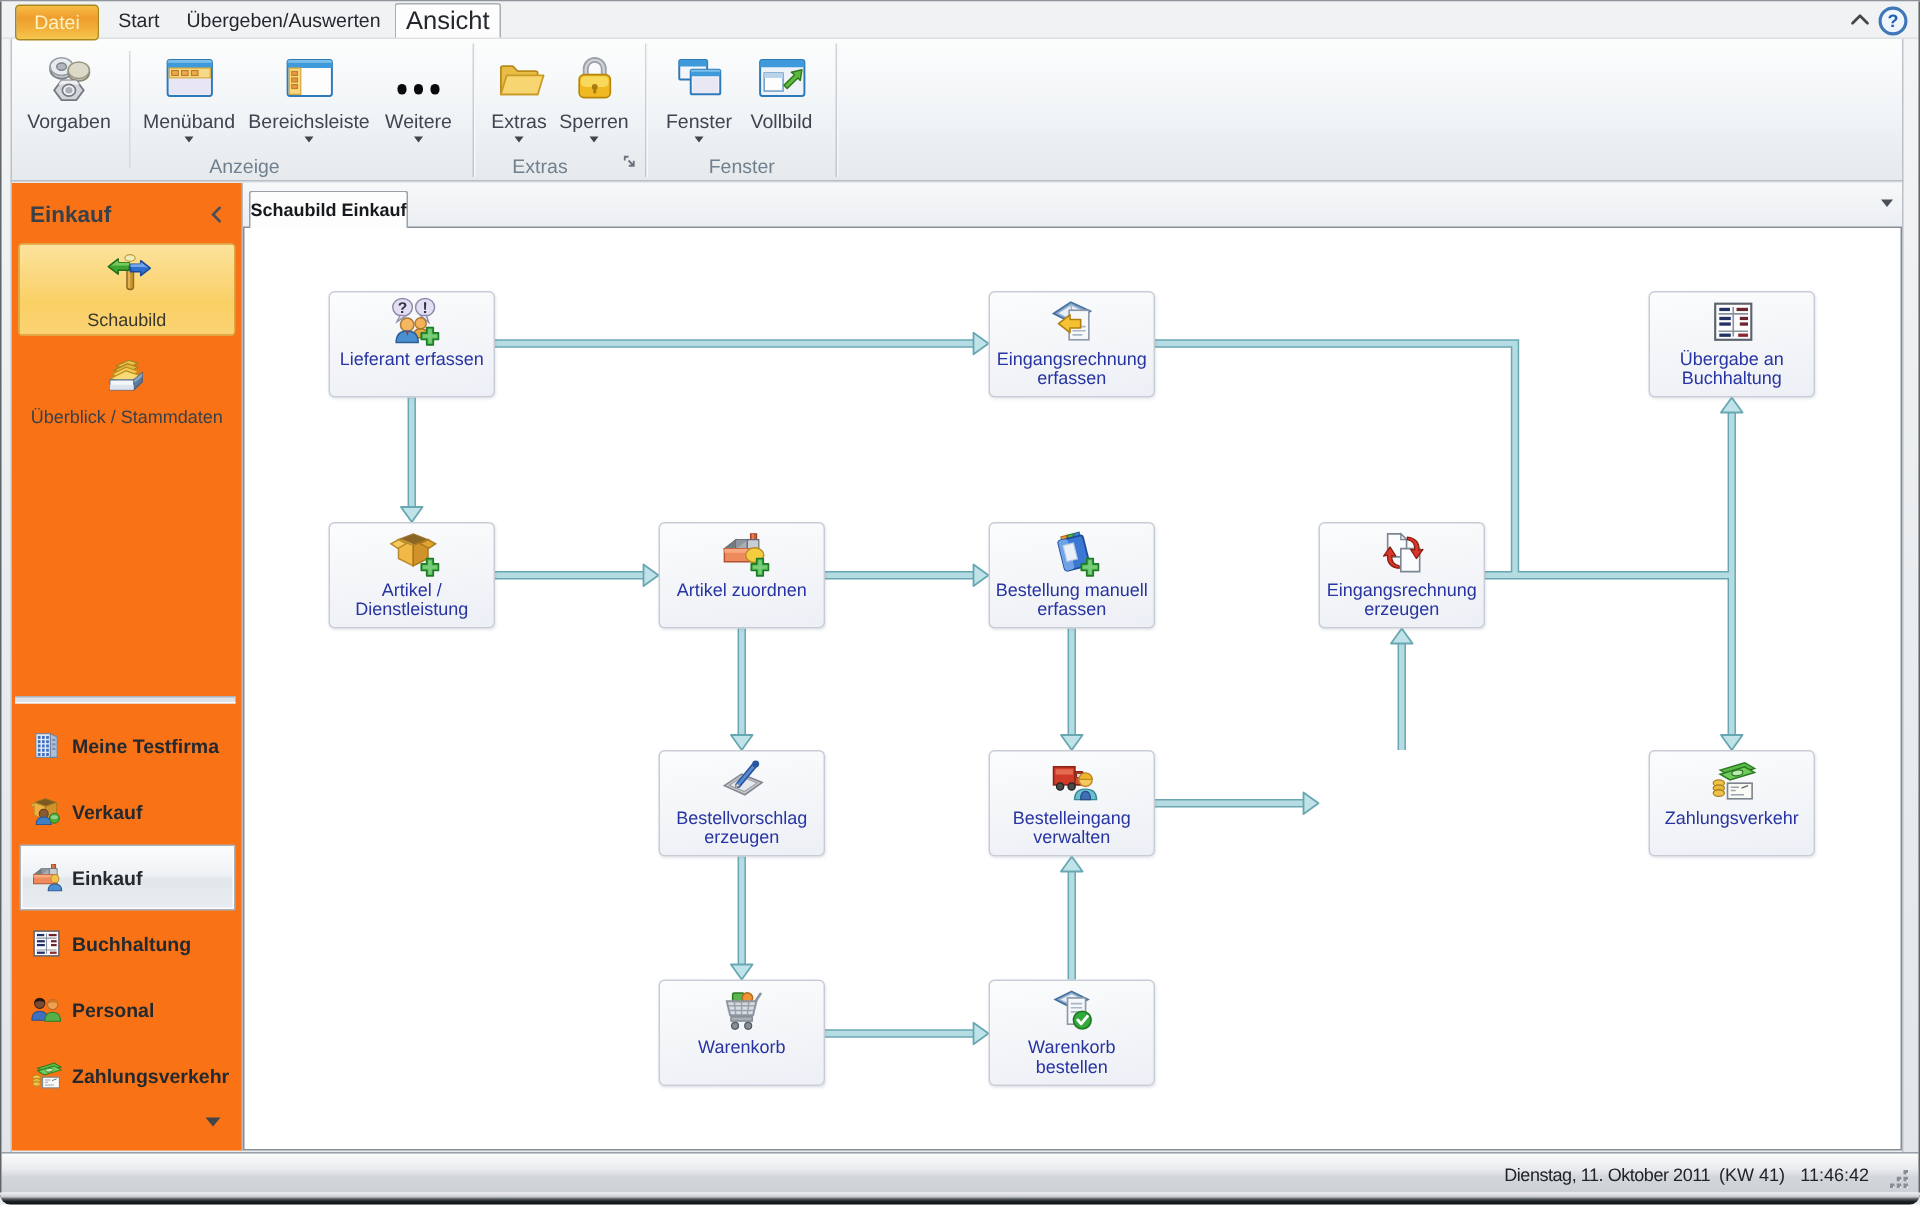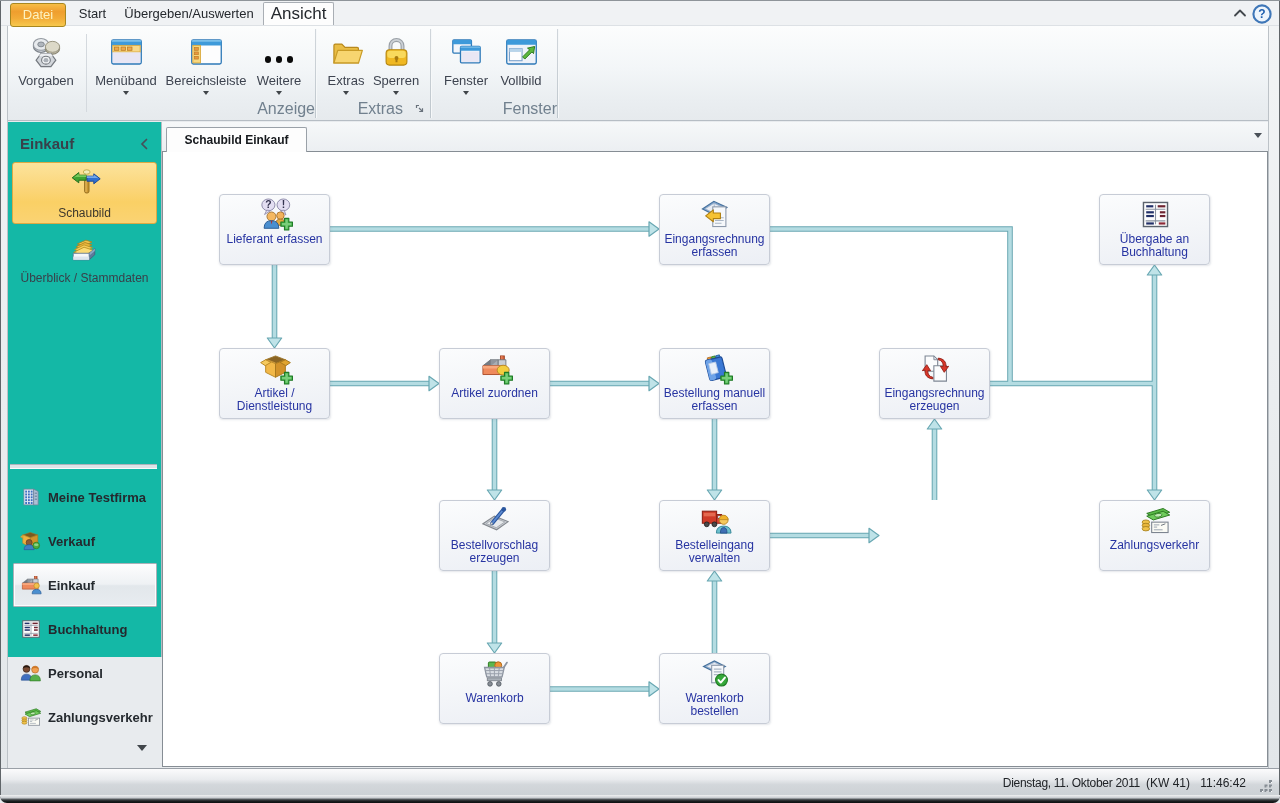--- a/index.html
+++ b/index.html
@@ -25,45 +25,45 @@
 #ribbon { left:1px; top:25px; width:1278px; height:96px; background:linear-gradient(#fcfdfd,#f3f6f8 45%,#eaeef1 78%,#e6eaed); border-bottom:1px solid #b6bdc4; border-top:1px solid #dde1e5; }
 .rgroup { position:absolute; top:0; height:95px; }
 .gsep { position:absolute; top:3px; height:89px; width:2px; background:linear-gradient(#d0d6db,#bfc7cd); border-right:1px solid #f6f8f9; }
 .insep { position:absolute; top:8px; height:78px; width:1px; background:#d4d9de; }
 .rbtn { position:absolute; top:0; width:0; height:95px; }
 .ric { position:absolute; left:-17.5px; top:9px; width:35px; height:35px; }
 .rlb { position:absolute; left:-60px; top:47px; width:120px; text-align:center; font-size:13px; color:#3e4450; }
 .drop { position:absolute; left:-3px; top:65px; width:0; height:0; border-left:3.5px solid transparent; border-right:3.5px solid transparent; border-top:4px solid #404549; }
 .dots { display:flex; gap:4.5px; padding-top:21px; justify-content:center; }
 .dots i { width:6.5px; height:6.5px; border-radius:50%; background:#0a0a0a; }
-.glabel { position:absolute; left:0; right:0; bottom:3px; text-align:right; font-size:16px; color:#71808e; }
+.glabel { position:absolute; left:0; right:0; bottom:3px; text-align:center; font-size:13px; color:#71808e; }
 .launcher { position:absolute; right:5px; bottom:3px; }
 
 
-#sidebar { left:8px; top:122px; width:154px; height:535px; background:#14b8a6; border-right:1px solid #b6bcc2; }
+#sidebar { left:8px; top:122px; width:154px; height:645px; background:#f97316; border-right:1px solid #b6bcc2; }
 #sbhead { position:absolute; left:12px; top:13px; font-size:15px; font-weight:bold; color:#38404a; }
 #sbchev { position:absolute; left:131px; top:14px; }
 #schaubild { position:absolute; left:4px; top:40px; width:145px; height:62px; border:1px solid #dca944; border-radius:3px; background:linear-gradient(#fce39c,#fbd577 45%,#fad065 65%,#fad373); }
 #schaubild .sic { position:absolute; left:56.5px; top:4px; }
 #schaubild .slb { position:absolute; left:0; right:0; top:43px; text-align:center; font-size:12px; color:#3c372c; }
 #ueberblick { position:absolute; left:4px; top:108px; width:145px; height:56px; }
 #ueberblick .sic { position:absolute; left:56.5px; top:5px; }
 #ueberblick .slb { position:absolute; left:-8px; width:161px; top:41px; text-align:center; font-size:12px; color:#38404a; }
 #splitter { position:absolute; left:2px; top:342px; width:147px; height:5px; background:#dfe3e7; border-top:1px solid #aeb4bb; border-bottom:1px solid #f8fafb; }
 .nitem { position:absolute; left:5px; width:144px; height:44px;text-align:center; }
 .nitem .nic { position:absolute; left:6px; top:10px; }
 .nitem .nlb { position:absolute; left:35px; top:15px; font-size:13px; font-weight:bold; color:#24292e; }
 .nitem.sel { background:linear-gradient(#fdfdfe,#eef1f4 48%,#e2e7eb 52%,#e8ecf0); border:1px solid #aab1b8; border-radius:1px; box-shadow:inset 0 0 0 1px #fbfcfd; }
 .nitem.sel .nic { left:5px; top:9px; }
 .nitem.sel .nlb { left:34px; top:14px; }
 #navchev { position:absolute; left:129px; top:623px; width:0; height:0; border-left:5px solid transparent; border-right:5px solid transparent; border-top:6px solid #41464b; }
 
 
 #tabstrip { left:162px; top:122px; width:1106px; height:29px; background:linear-gradient(#f6f8f9,#eceff2); }
-#doctab { position:absolute; left:4px; top:5px; width:141px; height:25px; background:#fdfdfd; border:1px solid #9aa1a8; border-bottom:none; border-radius:2px 2px 0 0; font-size:12px; font-weight:bold; color:#16191d; text-align:center; line-height:24px; z-index:3; }
+#doctab { position:absolute; left:4px; top:5px; width:106px; height:25px; background:#fdfdfd; border:1px solid #9aa1a8; border-bottom:none; border-radius:2px 2px 0 0; font-size:12px; font-weight:bold; color:#16191d; text-align:center; line-height:24px; z-index:3; }
 #stripchev { position:absolute; right:6px; top:11px; width:0; height:0; border-left:4.5px solid transparent; border-right:4.5px solid transparent; border-top:5px solid #4a5058; }
 #panel { left:162px; top:151px; width:1106px; height:616px; background:#fff; border:1px solid #868d94; }
 
 .fbox { position:absolute; width:111px; height:71px; background:linear-gradient(172deg,#fbfcfd,#f3f5f8 55%,#eceff5); border:1px solid #c7ccd6; border-radius:4px; box-shadow:0.5px 1px 2px rgba(130,140,160,.22); }
 .fic { position:absolute; left:38px; top:2px; width:35px; height:35px; }
 .ftx { position:absolute; left:1px; right:1px; top:38px; text-align:center; font-size:12px; line-height:13px; color:#2734a2; }
 
 
 #status { left:1px; top:768px; width:1278px; height:27px; background:linear-gradient(#fbfbfc,#e9ebee 40%,#d3d7db 60%,#ccd1d5); border-top:1px solid #9aa0a7; font-size:12px; color:#202327; }
 #status span { position:absolute; top:7px; }

